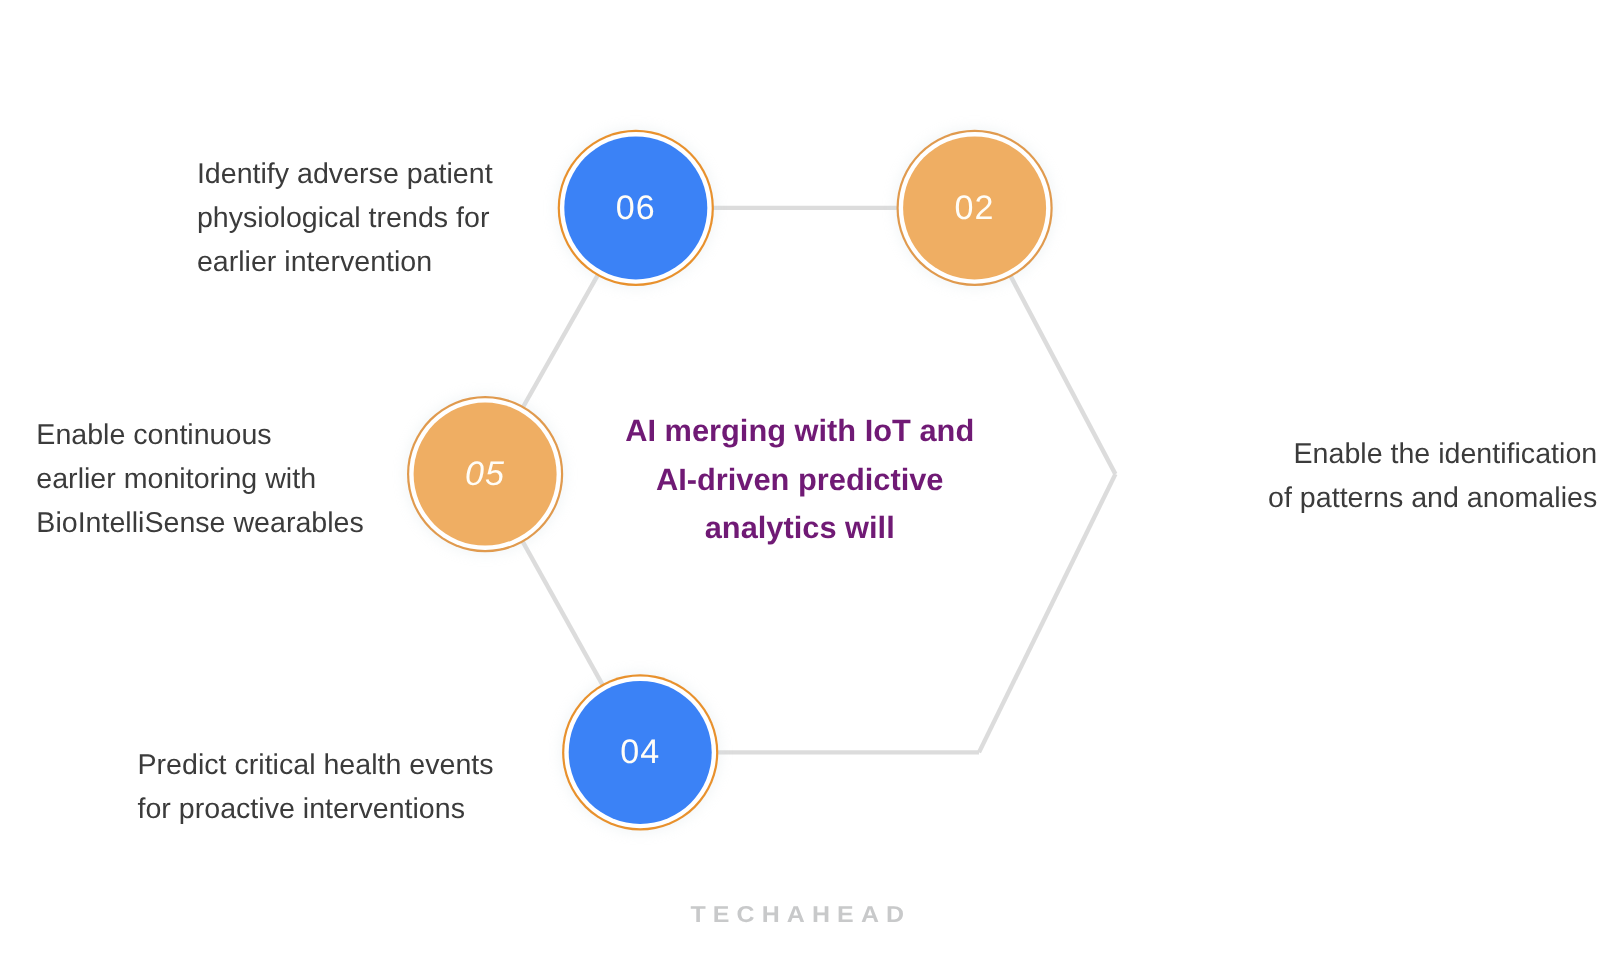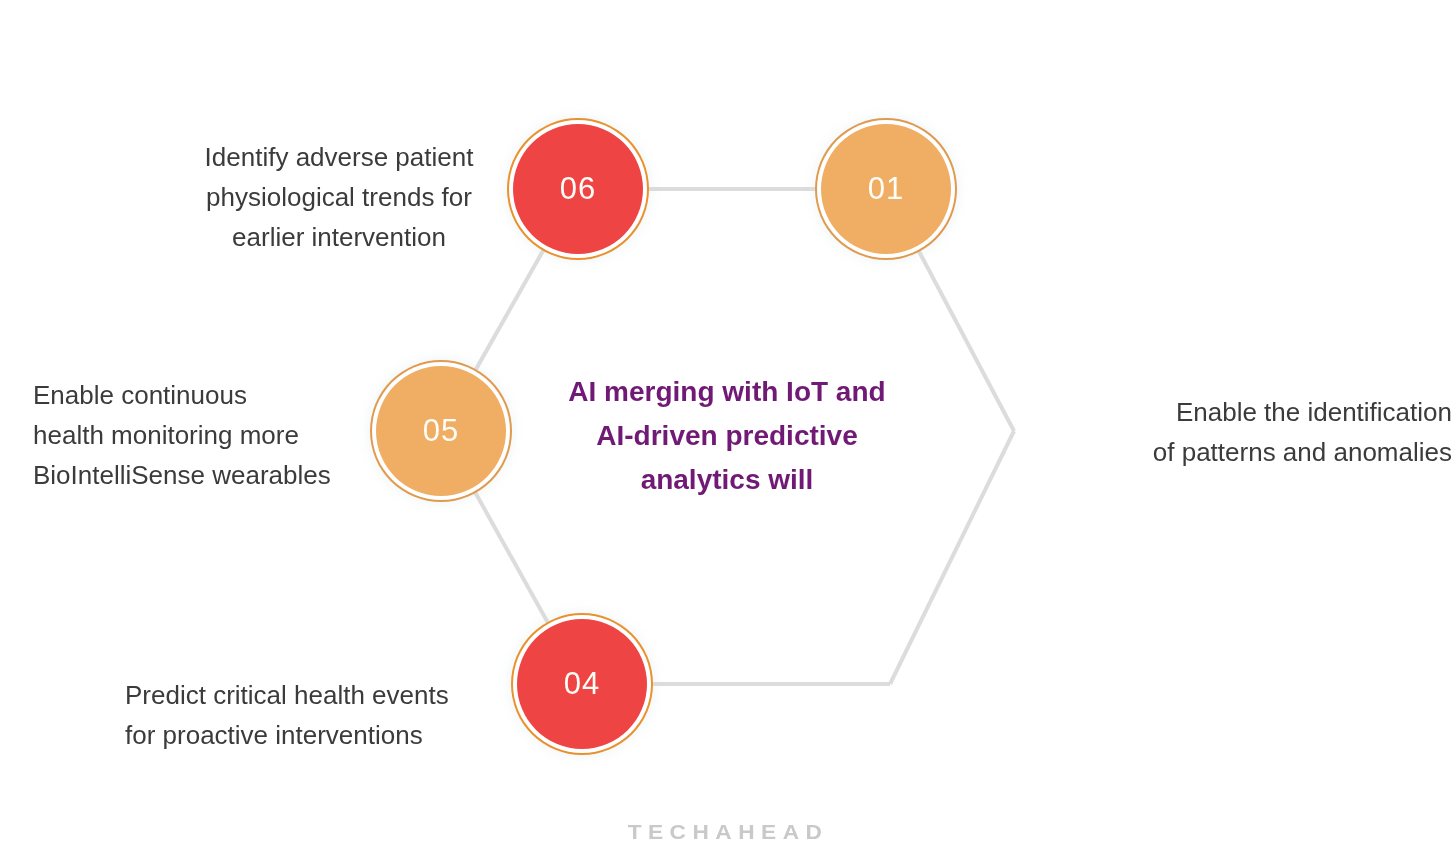--- a/index.html
+++ b/index.html
@@ -25,21 +25,21 @@
     position: absolute;
     width: 130px;
     height: 130px;
     border-radius: 50%;
     display: flex;
     align-items: center;
     justify-content: center;
     z-index: 2;
   }
   .node-circle.dark {
-    background: #ef4444;
+    background: #3b82f6;
     box-shadow: 0 0 0 4px #ffffff, 0 0 0 6px #E8912D, 0 0 10px 9px rgba(210,225,228,0.25);
   }
   .node-circle.light {
     background: #EFAE63;
     box-shadow: 0 0 0 4px #ffffff, 0 0 0 6px #E09A4E, 0 0 10px 9px rgba(210,225,228,0.25);
   }
   .node-number {
     color: #FFFDF7;
     font-size: 31px;
     font-weight: 400;
@@ -86,40 +86,40 @@
   <svg class="connectors" width="1456" height="866" viewBox="0 0 1456 866">
     <line x1="578" y1="189" x2="886" y2="189" stroke="#DCDCDC" stroke-width="4"></line>
     <line x1="886" y1="189" x2="1014" y2="431" stroke="#DCDCDC" stroke-width="4"></line>
     <line x1="1014" y1="431" x2="890" y2="684" stroke="#DCDCDC" stroke-width="4"></line>
     <line x1="890" y1="684" x2="582" y2="684" stroke="#DCDCDC" stroke-width="4"></line>
     <line x1="582" y1="684" x2="441" y2="431" stroke="#DCDCDC" stroke-width="4"></line>
     <line x1="441" y1="431" x2="578" y2="189" stroke="#DCDCDC" stroke-width="4"></line>
   </svg>
 
   <div class="node-circle light" style="left:821px; top:124px;">
-    <span class="node-number">01</span>
+    <span class="node-number">02</span>
   </div>
   <div class="node-circle dark" style="left:517px; top:619px;">
     <span class="node-number">04</span>
   </div>
-  <div class="node-circle light" style="left:376px; top:366px;">
+  <div class="node-circle light" style="left:376px; top:366px;font-style:italic;">
     <span class="node-number">05</span>
   </div>
   <div class="node-circle dark" style="left:513px; top:124px;">
     <span class="node-number">06</span>
   </div>
 
   <div class="node-label" style="left:1102px; top:392px; width:350px;text-align:right;">Enable the identification
 of patterns and anomalies</div>
   <div class="node-label" style="left:125px;  top:652px; width:380px;margin-top:23px;">Predict critical health events
 for proactive interventions</div>
   <div class="node-label" style="left:33px;   top:375px; width:340px;">Enable continuous
-health monitoring more
+earlier monitoring with
 BioIntelliSense wearables</div>
-  <div class="node-label" style="left:179px;  top:137px; width:320px;text-align:center;">Identify adverse patient
+  <div class="node-label" style="left:179px;  top:137px; width:320px;">Identify adverse patient
 physiological trends for
 earlier intervention</div>
 
   <div class="diagram-title">AI merging with IoT and
 AI-driven predictive
 analytics will</div>
 
   <div class="brand-logo">TECHAHEAD</div>
 
 </div>

